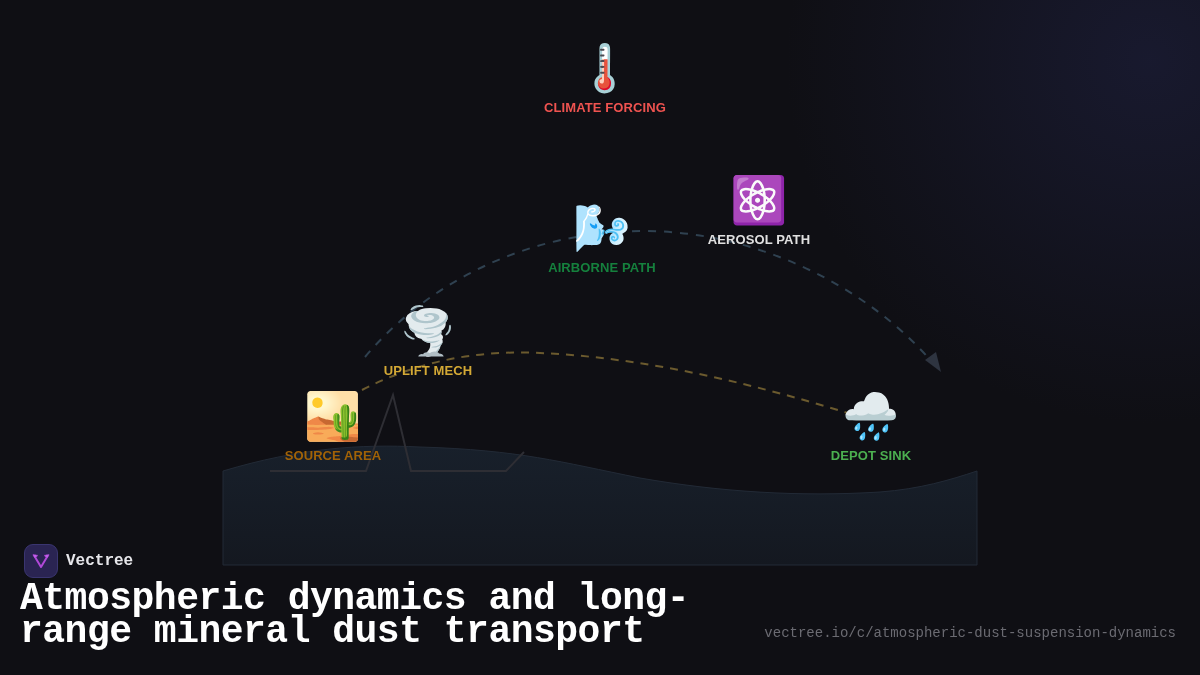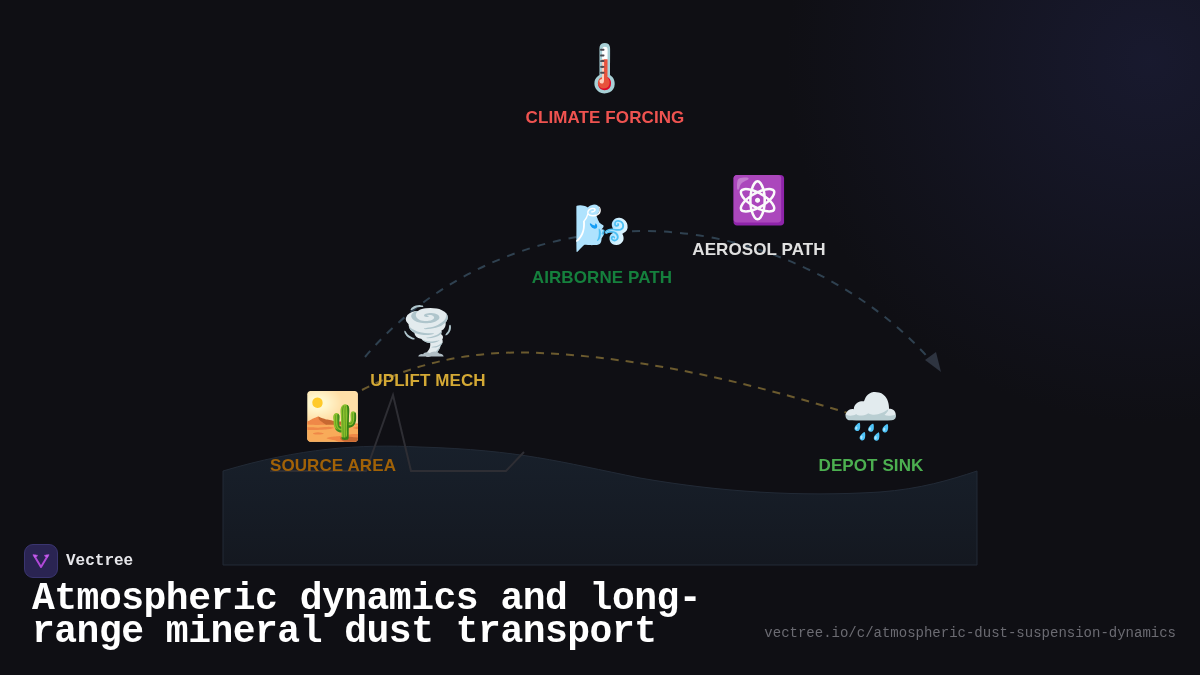--- a/index.html
+++ b/index.html
@@ -11,26 +11,26 @@
   .bg-glow {
     position: absolute; inset: 0;
     background:
       radial-gradient(ellipse 520px 520px at 1150px 60px, rgba(32,34,68,0.55), rgba(15,15,20,0) 70%),
       linear-gradient(180deg, rgba(15,15,20,0) 0%, rgba(15,15,20,0) 100%);
   }
   svg.scene { position: absolute; left: 0; top: 0; }
   .node { position: absolute; transform: translateX(-50%); text-align: center; white-space: nowrap; }
   .node .icon { display: block; font-size: 46px; line-height: 56px; height: 56px;
     font-family: "DejaVu Sans", sans-serif; }
-  .node .label { display: block; font-size: 17px; font-weight: bold; letter-spacing: 0.1px; margin-top: 12px; }
+  .node .label { display: block; font-size: 13px; font-weight: bold; letter-spacing: 0.1px; margin-top: 4px; }
   .brand { position: absolute; left: 24px; top: 544px; display: flex; align-items: center; gap: 8px; }
   .brand-logo { width: 32px; height: 32px; border-radius: 9px; background: #2a2452;
     border: 1px solid #3a3570; display: flex; align-items: center; justify-content: center; }
   .brand-name { font-family: "Liberation Mono", monospace; font-weight: bold; font-size: 16px; color: #e6e6ea; }
-  .title { position: absolute; left: 32px; top: 582px; width: 700px; margin: 0;
+  .title { position: absolute; left: 20px; top: 582px; width: 700px; margin: 0;
     font-family: "Liberation Mono", monospace; font-weight: bold; font-size: 38px; line-height: 33px;
     color: #ffffff; letter-spacing: -0.5px; }
   .url { position: absolute; right: 24px; top: 625px; font-family: "Liberation Mono", monospace;
     font-size: 14px; color: #6b6b72; text-align: center; }
 </style>
 </head>
 <body>
 
 <div class="bg-glow"></div>
 

